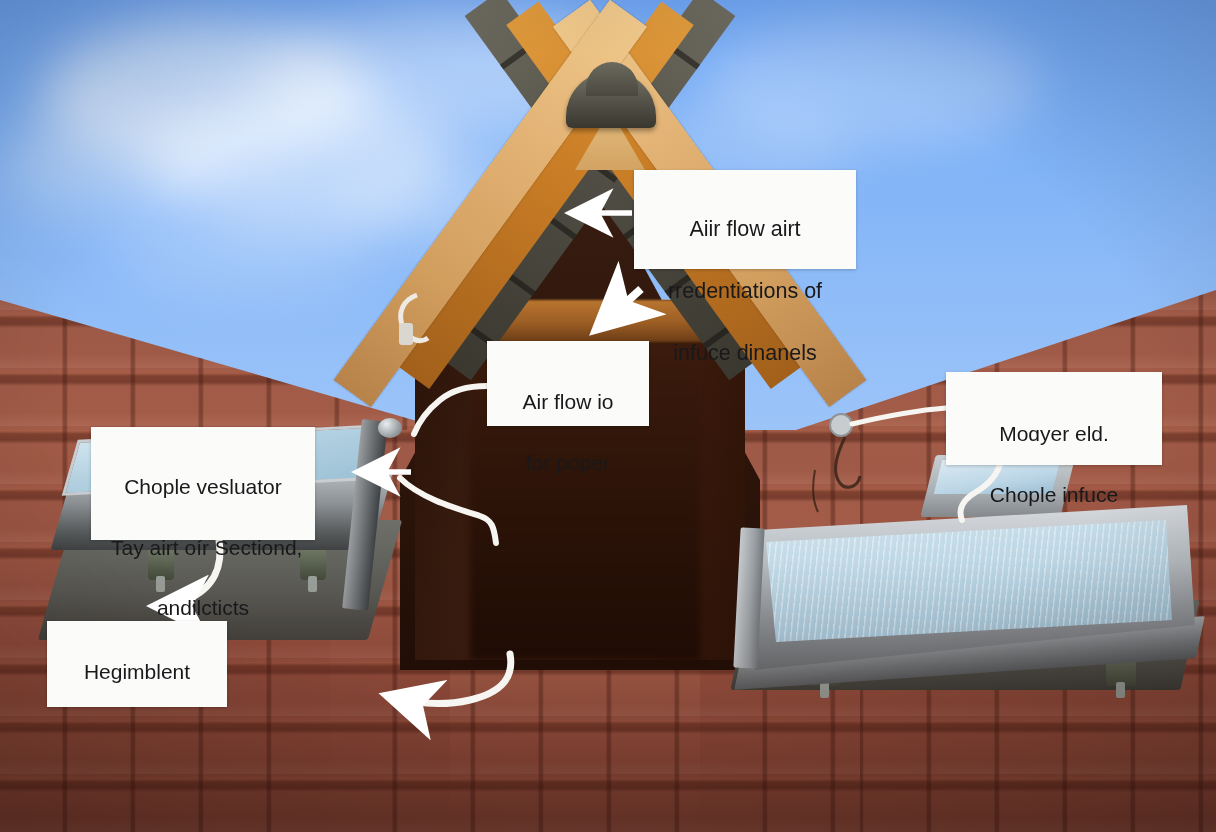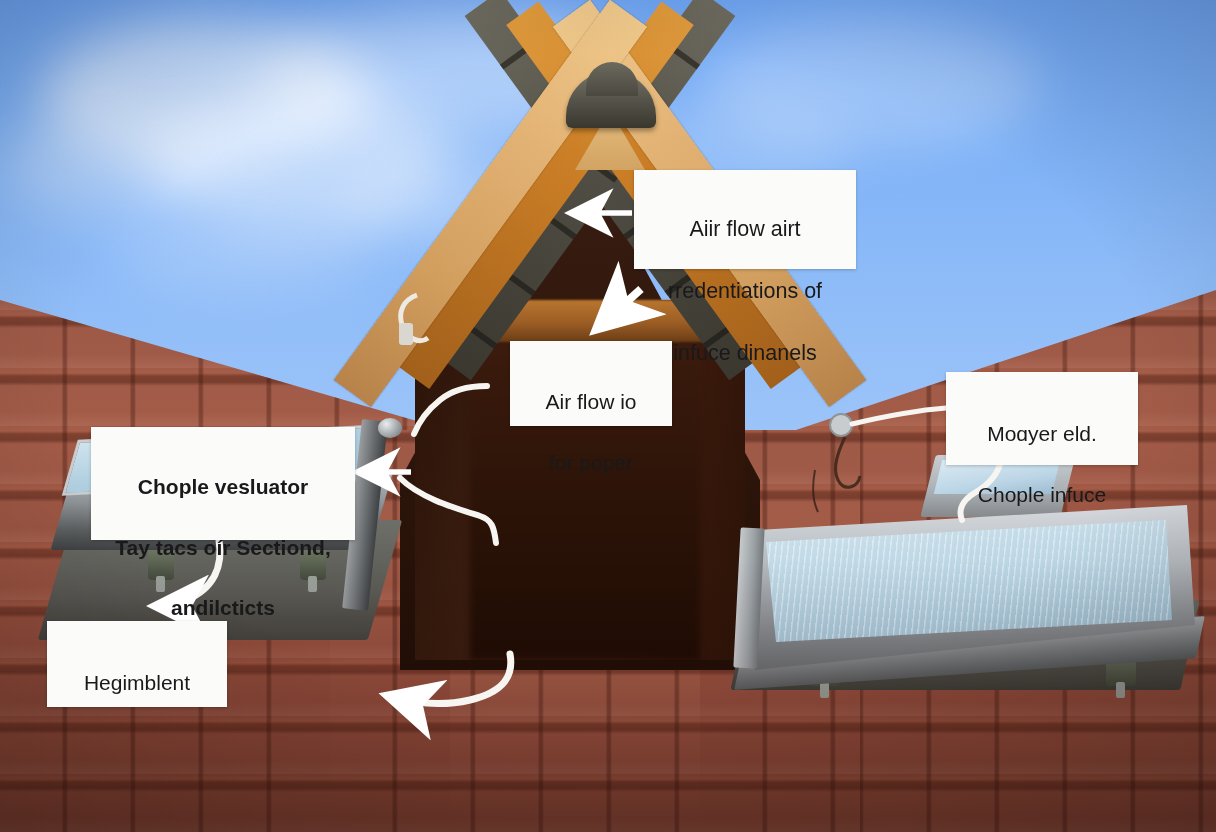--- a/index.html
+++ b/index.html
@@ -267,25 +267,25 @@
     line-height:1.44;
     padding:14px 20px;
     box-sizing:border-box;
     text-align:center;
     box-shadow:0 1px 3px rgba(0,0,0,.22);
     white-space:pre-line;
   }
   .callout div{white-space:nowrap;}
 
   #co0{left:634px;top:170px;width:222px;height:99px;font-size:21.5px;text-align:center;padding-top:13px;}
-  #co1{left:487px;top:341px;width:162px;height:85px;padding-top:16px;margin-left:23px;}
-  #co2{left:91px;top:427px;width:264px;height:113px;padding-top:15px;font-weight:bold;}
-  #co3{left:946px;top:372px;width:192px;height:93px;padding-top:17px;}
+  #co1{left:487px;top:341px;width:162px;height:85px;padding-top:16px;}
+  #co2{left:91px;top:427px;width:224px;height:113px;padding-top:15px;}
+  #co3{left:946px;top:372px;width:216px;height:93px;padding-top:17px;}
   #co4{left:427px;top:541px;width:186px;height:112px;text-align:left;padding-top:14px;padding-left:22px;}
-  #co5{left:47px;top:621px;width:180px;height:86px;padding-top:17px;}
+  #co5{left:47px;top:621px;width:180px;height:86px;padding-top:6px;}
 
   svg.over{position:absolute;left:0;top:0;width:1216px;height:832px;pointer-events:none;}
 </style>
 </head>
 <body>
 
 <div id="stage">
 
   <div class="sky"></div>
   <div class="cloud cl1"></div>
@@ -399,21 +399,21 @@
     <div>infuce dinanels</div>
   </div>
 
   <div class="callout" id="co1">
     <div>Air flow io</div>
     <div>for poper</div>
   </div>
 
   <div class="callout" id="co2">
     <div>Chople vesluator</div>
-    <div>Tay tacs oír Sectiond,</div>
+    <div>Tay airt oír Sectiond,</div>
     <div>andilcticts</div>
   </div>
 
   <div class="callout" id="co3">
     <div>Moɑyer eld.</div>
     <div>Chople infuce</div>
   </div>
 
 
   <div class="callout" id="co5">

